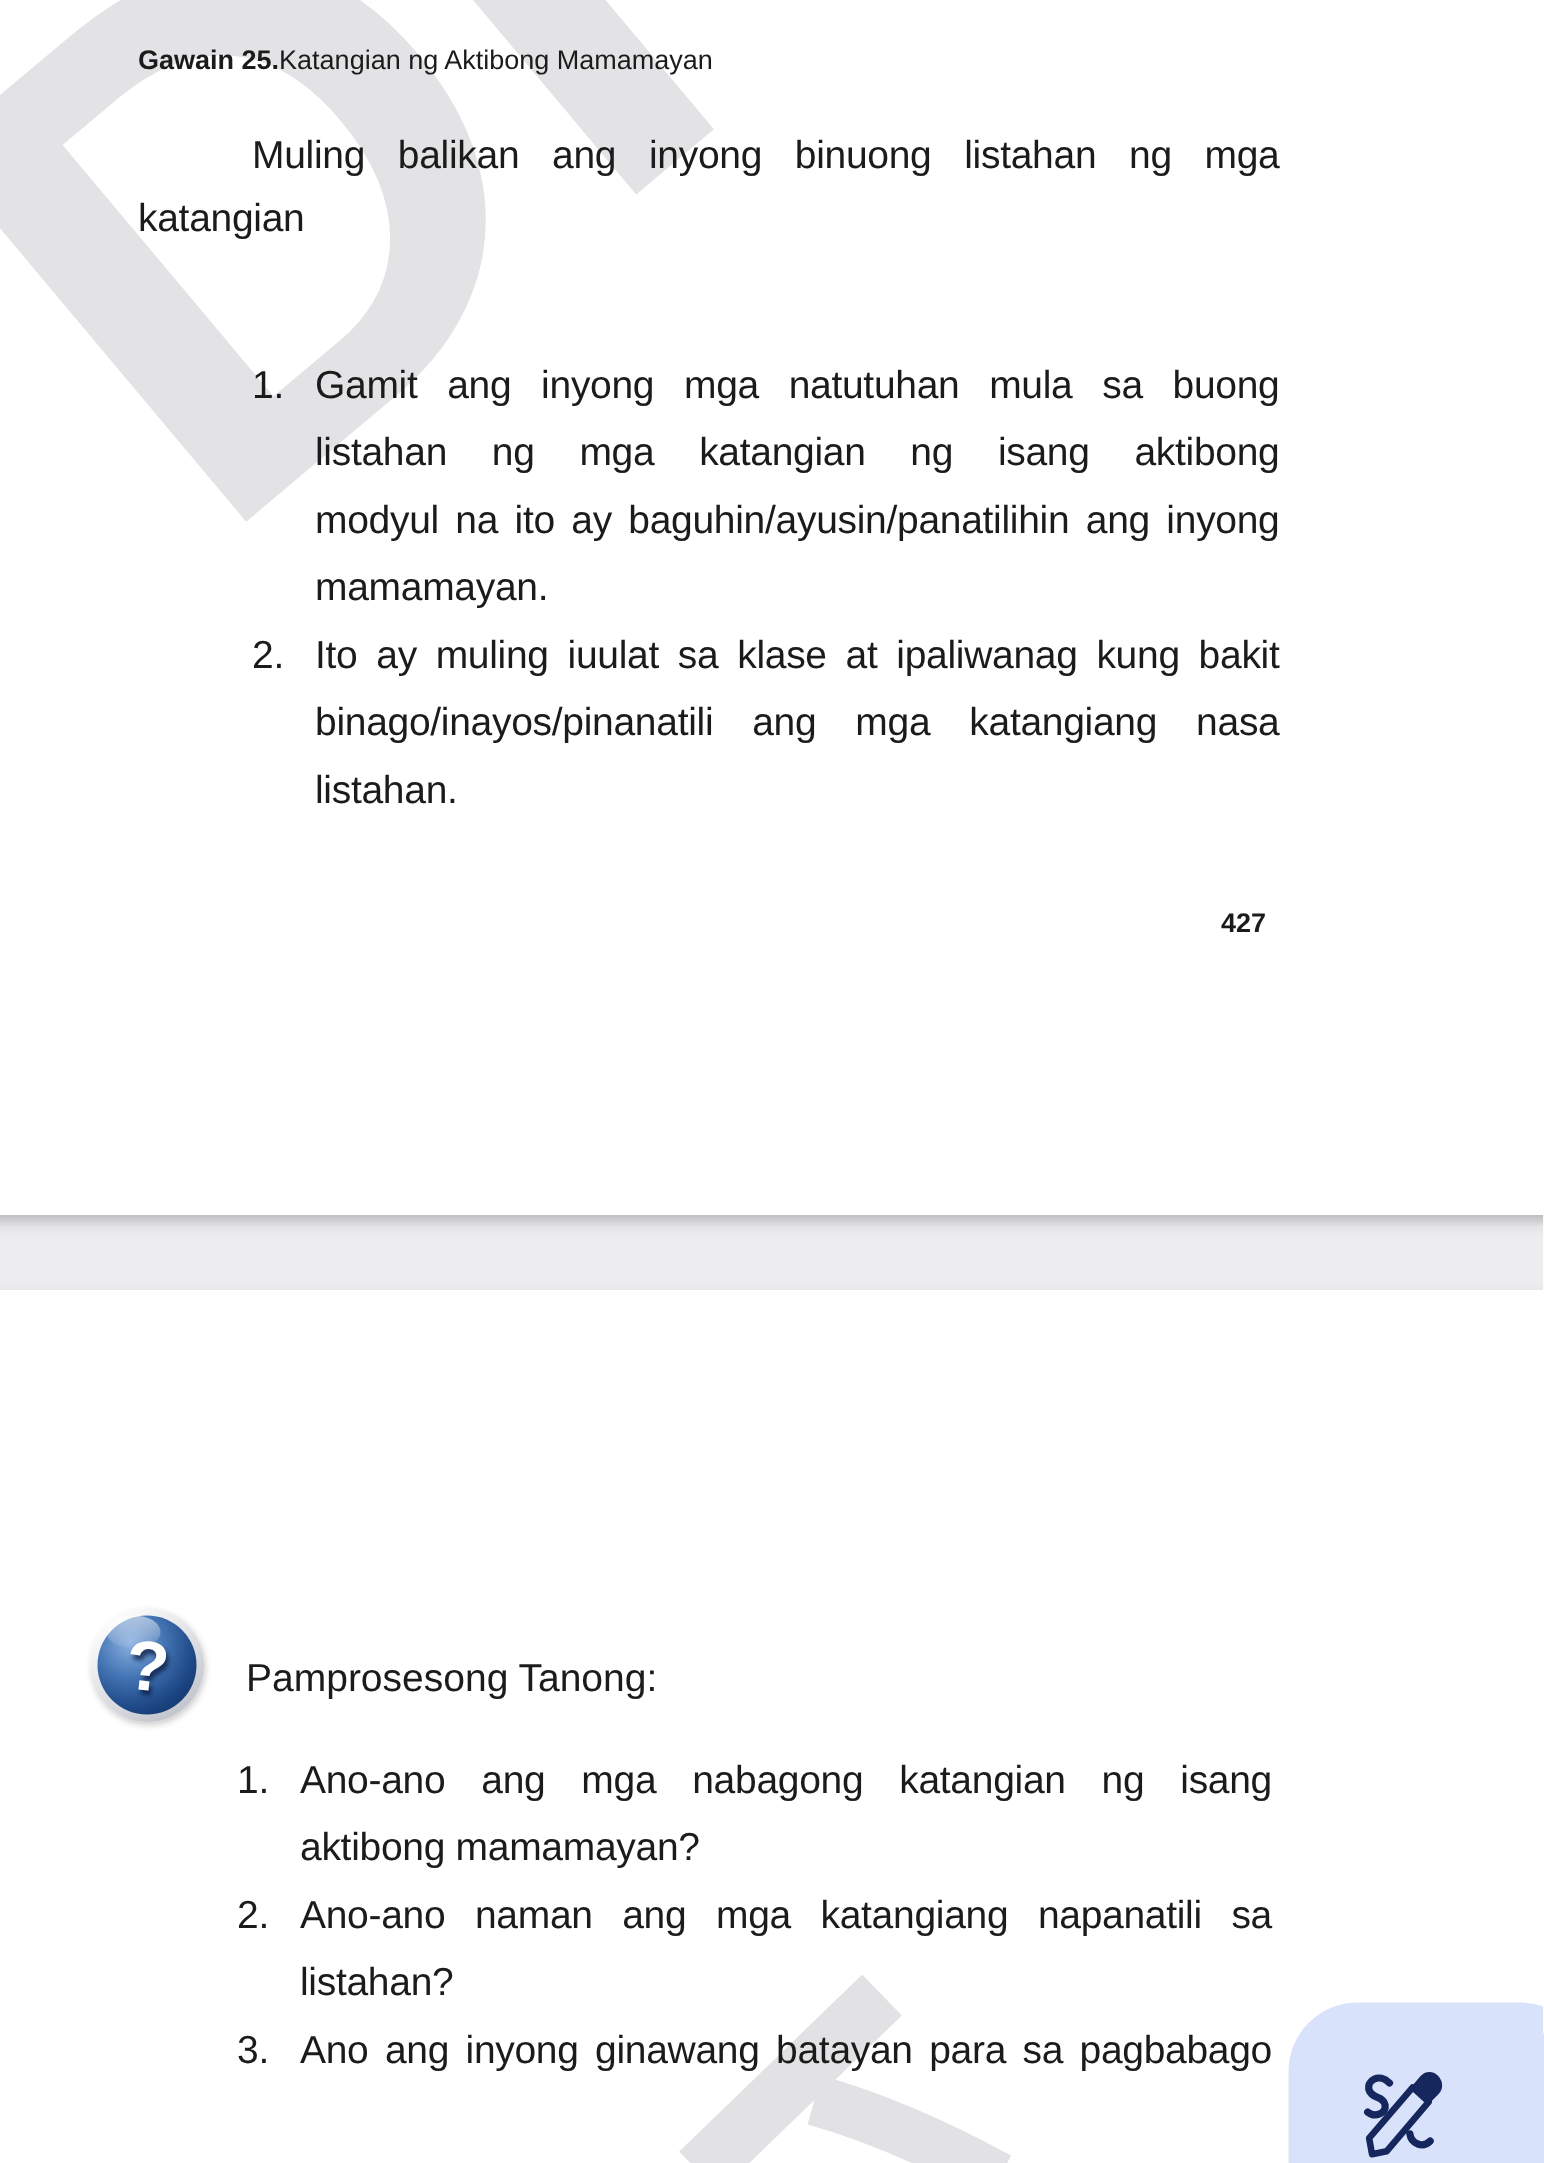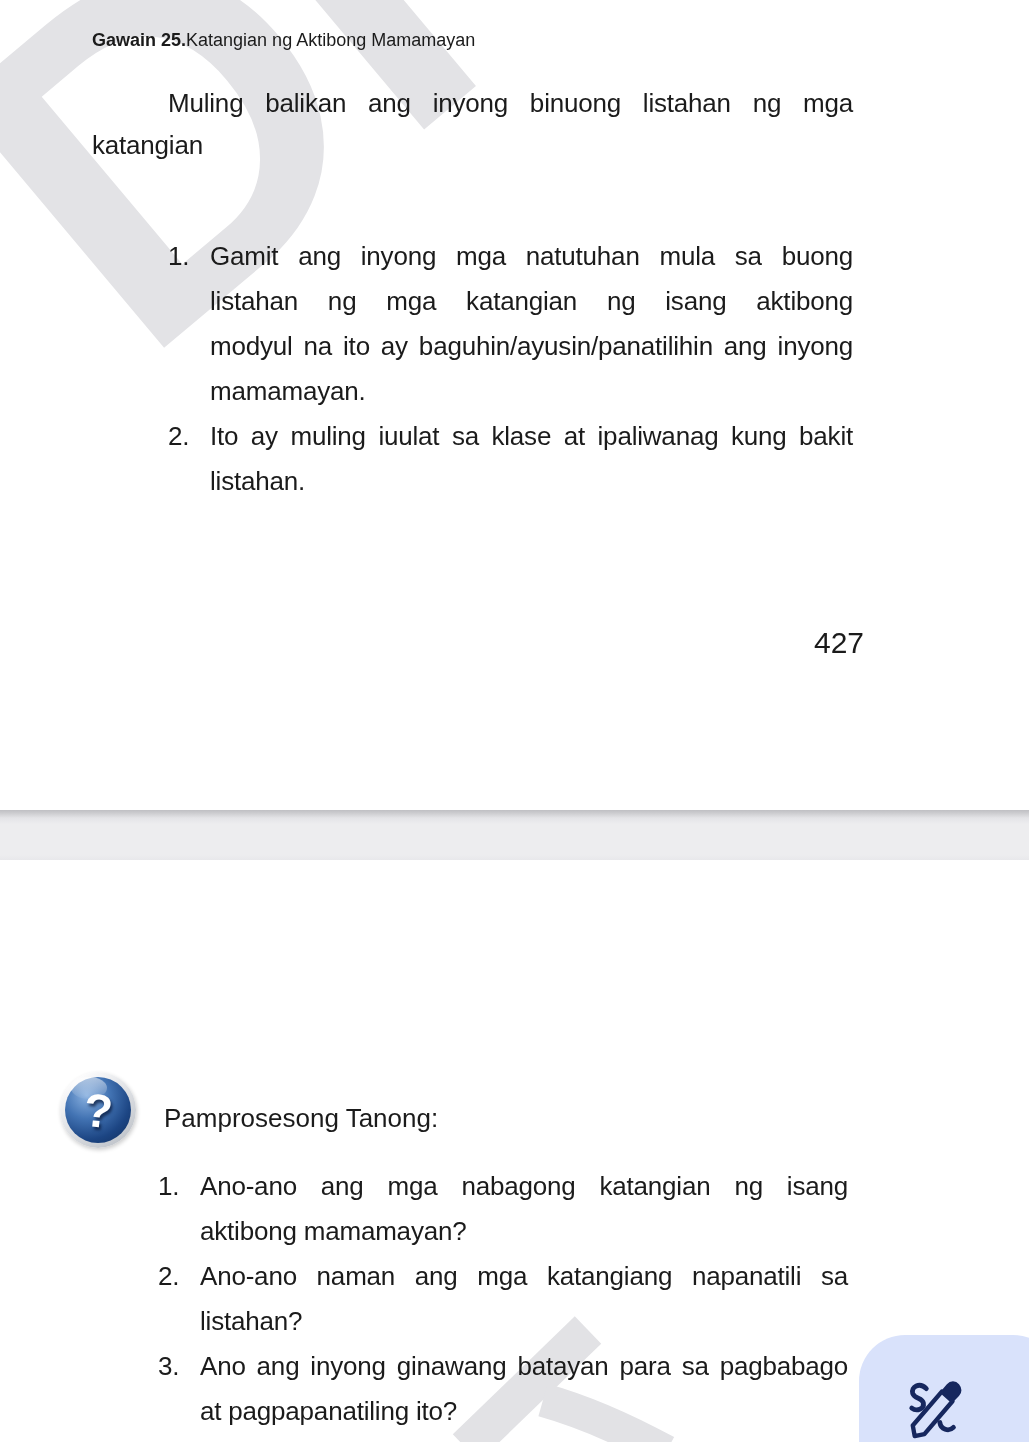--- a/index.html
+++ b/index.html
@@ -27,21 +27,21 @@
   .jl { text-align:justify; text-align-last:justify; }
   .indent { text-indent:76px; }
 
   .olist { position:absolute; }
   .olist1 { left:168px; top:234px; }
   .oitem { display:flex; font-size:26px; letter-spacing:-0.2px; }
   .onum { width:42px; flex:0 0 42px; line-height:45px; }
   .olines1 { width:643px; }
   .olines2 { width:648px; }
 
-  .pagenum { position:absolute; left:814px; top:628px; font-size:30px; line-height:30px; }
+  .pagenum { position:absolute; left:814px; top:600px; font-size:18px; line-height:30px;font-weight:bold; }
 
   
   .q-icon { position:absolute; left:60px; top:212px; width:76px; height:76px; border-radius:50%;
     background:linear-gradient(145deg,#fbfbfc 15%,#c3c7cd 85%);
     box-shadow:1px 2px 4px rgba(0,0,0,0.2); }
   .q-sphere { position:absolute; left:5px; top:5px; right:5px; bottom:5px; border-radius:50%;
     background:radial-gradient(circle at 33% 28%, #8ab1e0 0%, #4273b3 36%, #1c4583 68%, #0f2c58 100%);
     display:flex; align-items:center; justify-content:center; }
   .q-gloss { position:absolute; left:11px; top:5px; width:36px; height:22px; border-radius:50%;
     background:linear-gradient(rgba(255,255,255,0.55),rgba(255,255,255,0.04)); }
@@ -82,20 +82,21 @@
           <div class="tline jl">Gamit ang inyong mga natutuhan mula sa buong</div>
           <div class="tline jl">listahan ng mga katangian ng isang aktibong</div>
           <div class="tline jl">modyul na ito ay baguhin/ayusin/panatilihin ang inyong</div>
           <div class="tline">mamamayan.</div>
         </div>
       </div>
       <div class="oitem">
         <div class="onum">2.</div>
         <div class="olines1">
           <div class="tline jl">Ito ay muling iuulat sa klase at ipaliwanag kung bakit</div>
+          <div class="tline jl">binago/inayos/pinanatili ang mga katangiang nasa</div>
           <div class="tline">listahan.</div>
         </div>
       </div>
     </div>
 
     <div class="pagenum">427</div>
   </div>
 
   <div class="separator"></div>
 
@@ -127,21 +128,20 @@
         <div class="onum">2.</div>
         <div class="olines2">
           <div class="tline jl">Ano-ano naman ang mga katangiang napanatili sa</div>
           <div class="tline">listahan?</div>
         </div>
       </div>
       <div class="oitem">
         <div class="onum">3.</div>
         <div class="olines2">
           <div class="tline jl">Ano ang inyong ginawang batayan para sa pagbabago</div>
-          <div class="tline">at pagpapanatiling ito?</div>
         </div>
       </div>
     </div>
 
     <button class="fab">
       <svg width="62" height="62" viewBox="0 0 64 64">
         <path d="M22,11 C15,4 6,9 8,16 C10,22 18,20 19,26 C20,32 12,35 7,31" fill="none" stroke="#16275e" stroke-width="5" stroke-linecap="round"></path>
         <path d="M10,60 L8,49 L38,14 L49,24 L20,58 Z" fill="none" stroke="#16275e" stroke-width="4.5" stroke-linejoin="round"></path>
         <path d="M38,14 L44,7 C47,3.5 52,3.5 55,7 C58,10.5 58,15 55,18 L49,24 Z" fill="#16275e" stroke="#16275e" stroke-width="2" stroke-linejoin="round"></path>
         <path d="M36,46 C37,53 45,56 50,51" fill="none" stroke="#16275e" stroke-width="5" stroke-linecap="round"></path>

